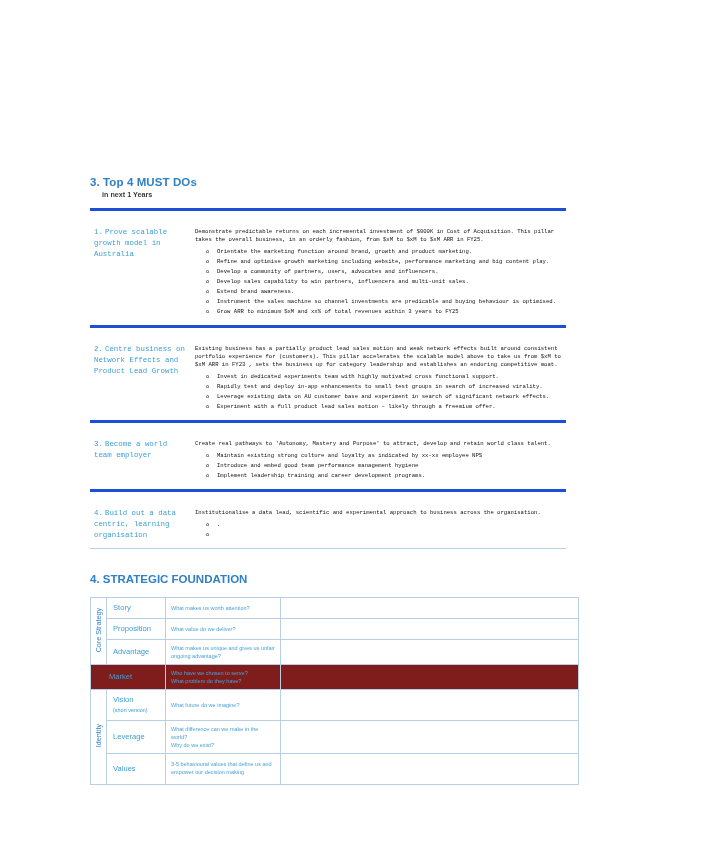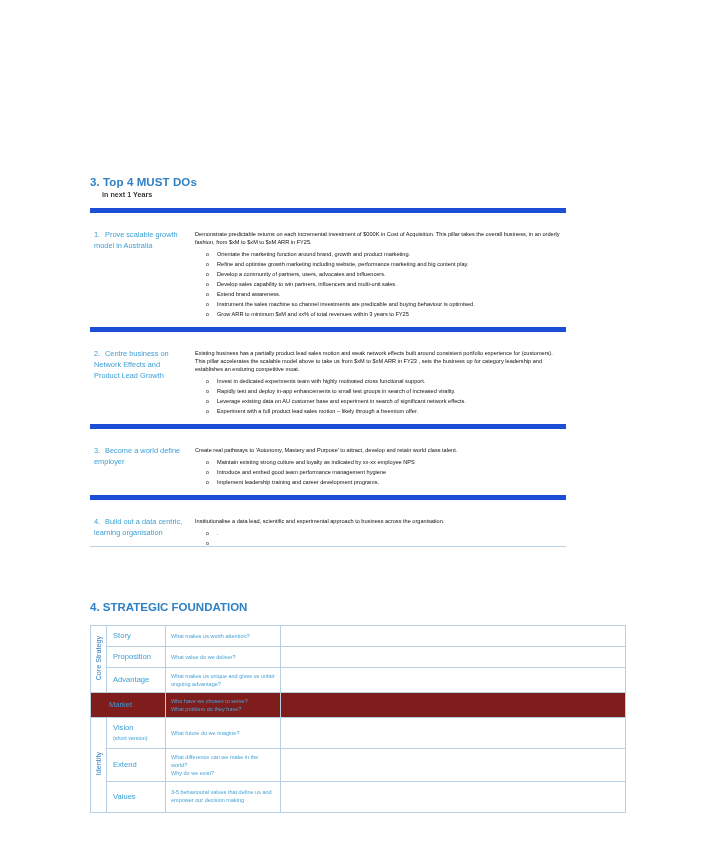--- a/index.html
+++ b/index.html
@@ -48,22 +48,23 @@
   
   table.mustdo {
     border-collapse: collapse;
     width: 476px;
     margin-top: 9px;
     table-layout: fixed;
   }
   table.mustdo td {
     vertical-align: top;
     padding: 16px 4px 7px 4px;
-    border-top: 5px solid #1d4ed8;
+    border-top: 3px solid #1d4ed8;
     border-bottom: 1px solid #b9cfe3;
+    font-family: Liberation Mono, monospace;
   }
   table.mustdo tr td { border-bottom: none; }
   table.mustdo tr:last-child td { border-bottom: 1px solid #b9cfe3; }
   td.label {
     width: 93px;
     color: #3c9fd4;
     font-size: 7.4px;
     line-height: 11px;
     padding-left: 8px;
   }
@@ -107,21 +108,21 @@
   
   .sf-head {
     color: #2f80c4;
     font-size: 11.5px;
     font-weight: bold;
     margin: 0;
   }
   table.sf {
     border-collapse: collapse;
     table-layout: fixed;
-    width: 536px;
+    width: 489px;
     margin-top: 12px;
   }
   table.sf td {
     border: 1px solid #b9cfe3;
     vertical-align: middle;
   }
   td.rot {
     width: 15px;
     text-align: center;
     color: #2f80c4;
@@ -207,21 +208,21 @@
                 <li>Invest in dedicated experiments team with highly motivated cross functional support.</li>
                 <li>Rapidly test and deploy in-app enhancements to small test groups in search of increased virality.</li>
                 <li>Leverage existing data on AU customer base and experiment in search of significant network effects.</li>
                 <li>Experiment with a full product lead sales motion – likely through a freemium offer.</li>
               </ul>
             </td>
           </tr>
 
           <tr>
             <td class="label">
-              <span class="ordinal">3.</span><span class="labeltext">Become a world define employer</span>
+              <span class="ordinal">3.</span><span class="labeltext">Become a world team employer</span>
             </td>
             <td class="body">
               <p class="lead">Create real pathways to 'Autonomy, Mastery and Purpose' to attract, develop and retain world class talent.</p>
               <ul>
                 <li>Maintain existing strong culture and loyalty as indicated by xx-xx employee NPS</li>
                 <li>Introduce and embed good team performance management hygiene</li>
                 <li>Implement leadership training and career development programs.</li>
               </ul>
             </td>
           </tr>
@@ -235,21 +236,21 @@
               <ul>
                 <li>.</li>
                 <li></li>
               </ul>
             </td>
           </tr>
         </tbody>
       </table>
     </div>
 
-    <div style="margin-top:54px;">
+    <div style="margin-top:24px;">
       <h2 class="sf-head">4. STRATEGIC FOUNDATION</h2>
 
       <table class="sf">
         <tbody>
 
           <tr>
             <td class="rot" rowspan="3">
               <span class="rotinner">Core Strategy</span>
             </td>
             <td class="rowlabel">Story</td>
@@ -289,21 +290,21 @@
             <td class="rowlabel">
               <span>Vision</span>
               <span class="sublab">(short version)</span>
             </td>
             <td class="q">
               <span class="q2">What future do we imagine?</span>
             </td>
             <td class="ans"></td>
           </tr>
           <tr>
-            <td class="rowlabel">Extend</td>
+            <td class="rowlabel">Leverage</td>
             <td class="q">
               <span class="q2">What difference can we make in the world?</span>
               <span class="q2">Why do we exist?</span>
             </td>
             <td class="ans"></td>
           </tr>
           <tr>
             <td class="rowlabel">Values</td>
             <td class="q" style="padding-top:6px;padding-bottom:8px;">
               <span class="q2">3-5 behavioural values that define us and empower our decision making</span>

